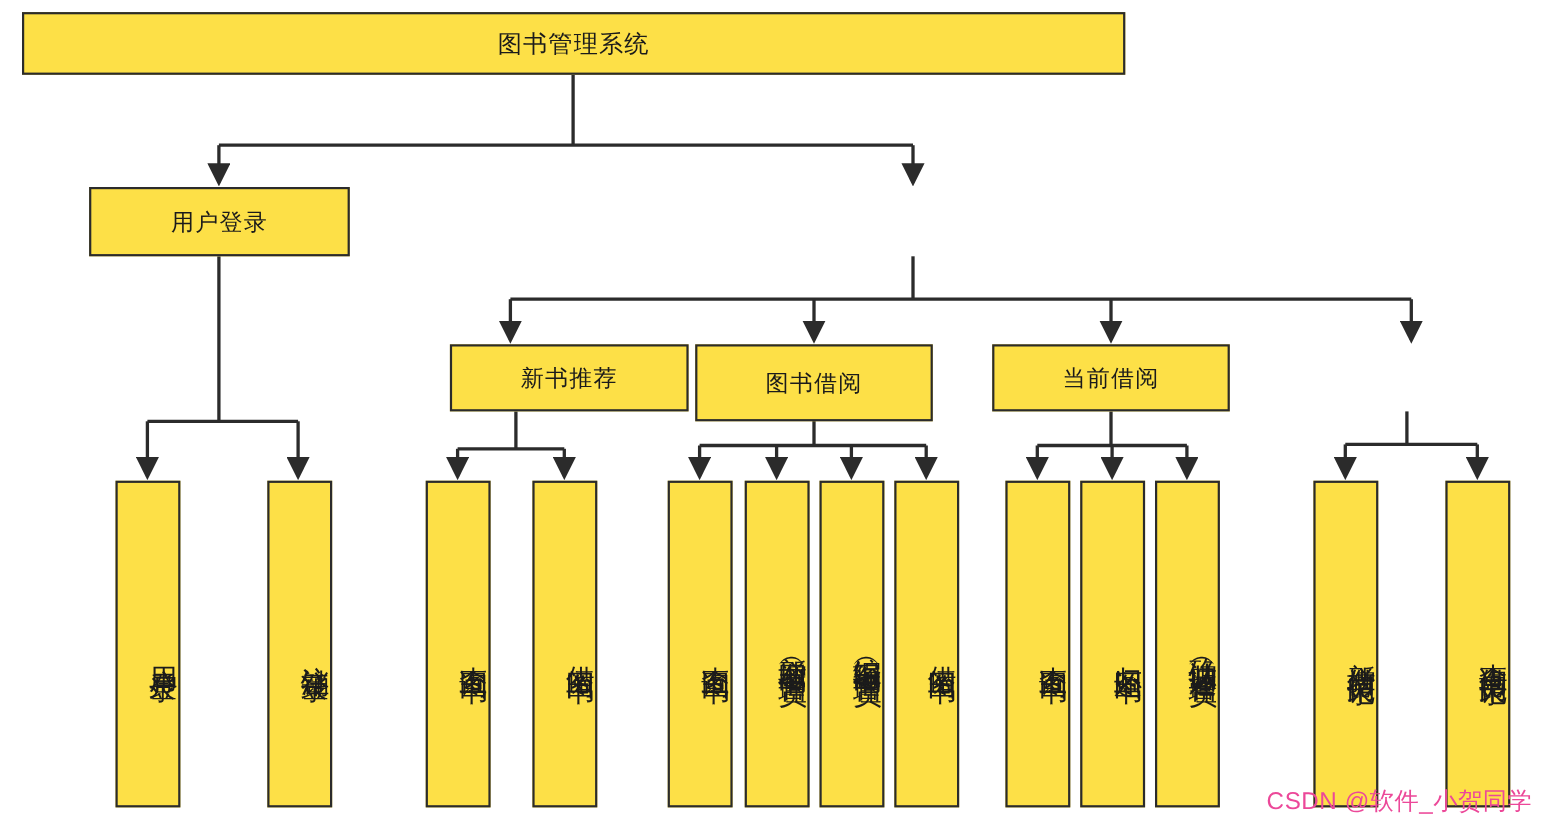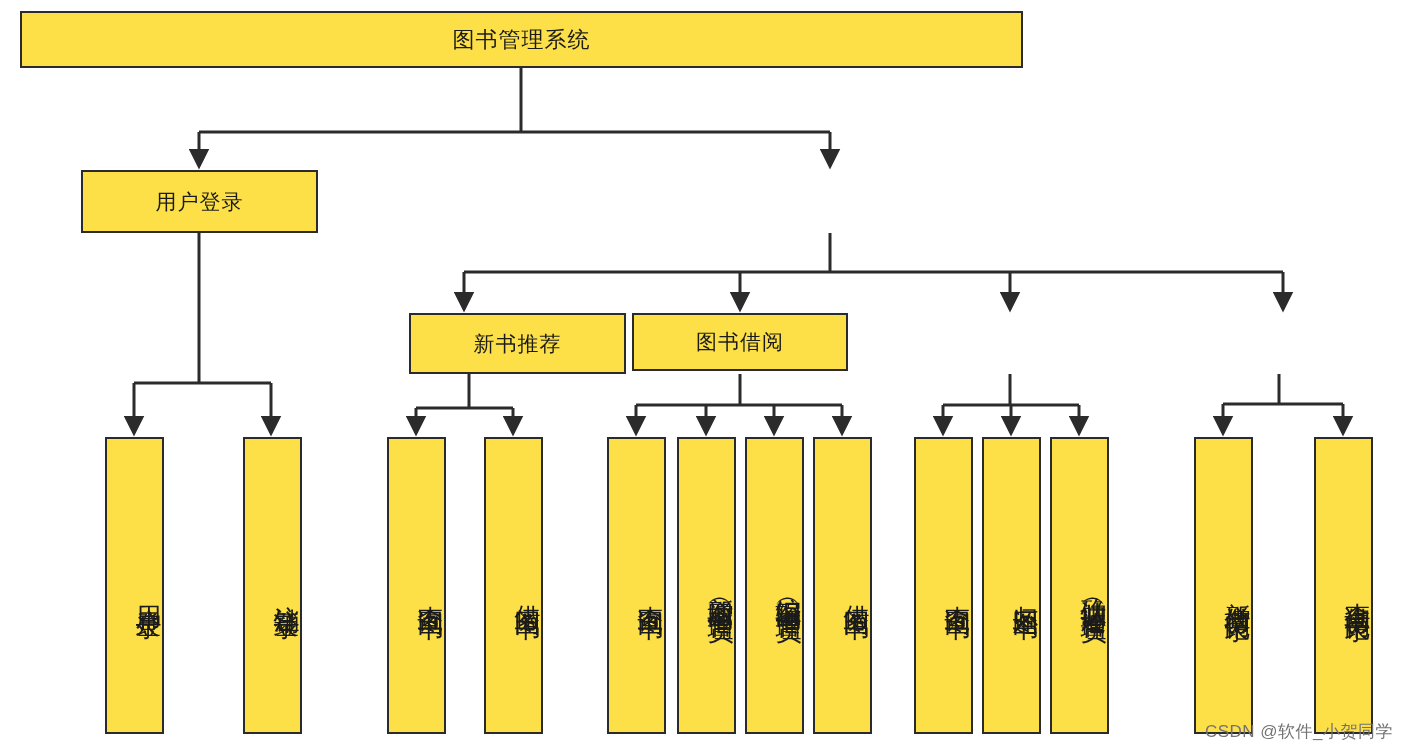--- a/index.html
+++ b/index.html
@@ -37,22 +37,22 @@
     align-items:flex-start;
     justify-content:center;
     white-space:nowrap;
   }
   .node.v span{display:block;}
 
   #watermark{
     position:absolute;
     right:12px;
     bottom:4px;
-    font-size:17px;
-    color:#737373;
+    font-size:22px;
+    color:#ec4899;
     letter-spacing:0.5px;
     white-space:nowrap;
   }
 </style>
 </head>
 <body>
 
 <div id="stage">
 
   <svg id="edges" viewBox="0 0 1405 747">
@@ -109,22 +109,25 @@
     <span>图书管理系统</span>
   </div>
 
   <div class="node h" style="left:81px;top:170px;width:237px;height:63px;">
     <span>用户登录</span>
   </div>
 
   <div class="node h" style="left:361px;top:313px;width:217px;height:61px;margin-left:48px;">
     <span>新书推荐</span>
   </div>
-  <div class="node h" style="left:632px;top:313px;width:216px;height:58px;">
+  <div class="node h" style="left:632px;top:313px;width:216px;height:70px;">
     <span>图书借阅</span>
+  </div>
+  <div class="node h" style="left:902px;top:313px;width:216px;height:61px;">
+    <span>当前借阅</span>
   </div>
 
   <div class="node v" style="left:105px;top:437px;width:59px;height:297px;">
     <span>用户登录</span>
   </div>
   <div class="node v" style="left:243px;top:437px;width:59px;height:297px;">
     <span>注销登录</span>
   </div>
 
   <div class="node v" style="left:387px;top:437px;width:59px;height:297px;">

